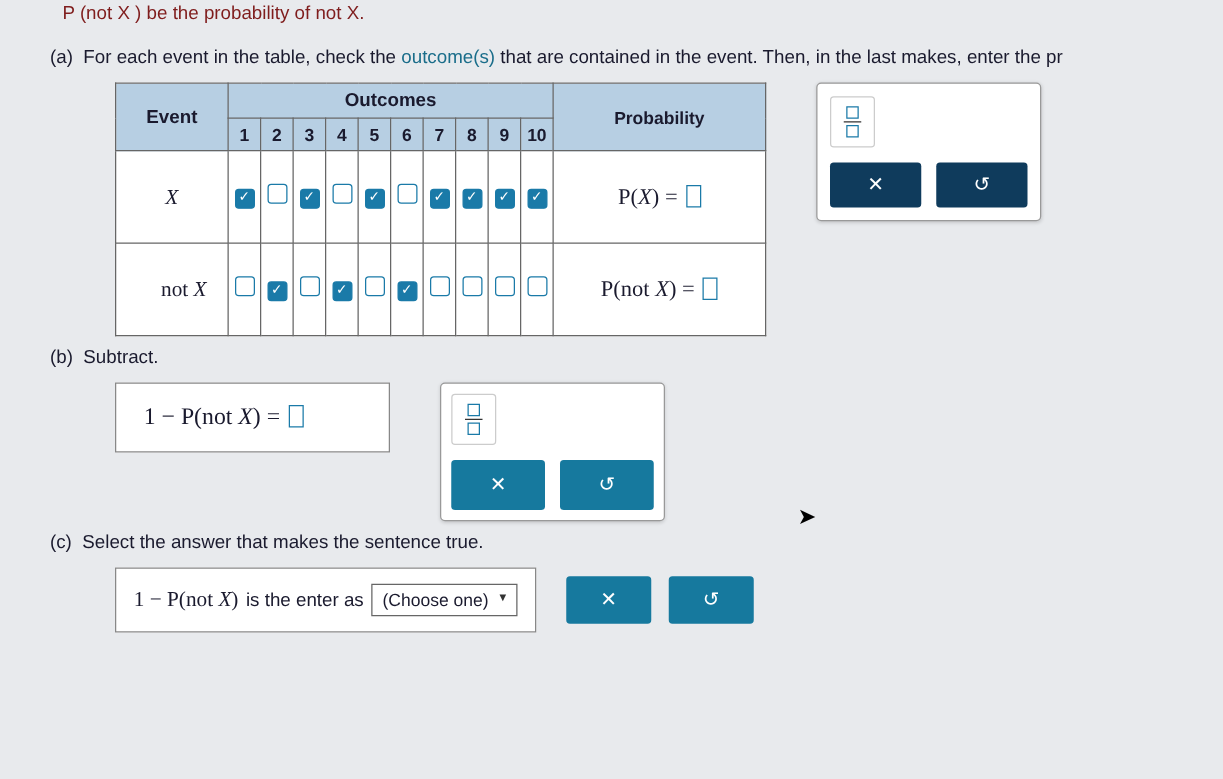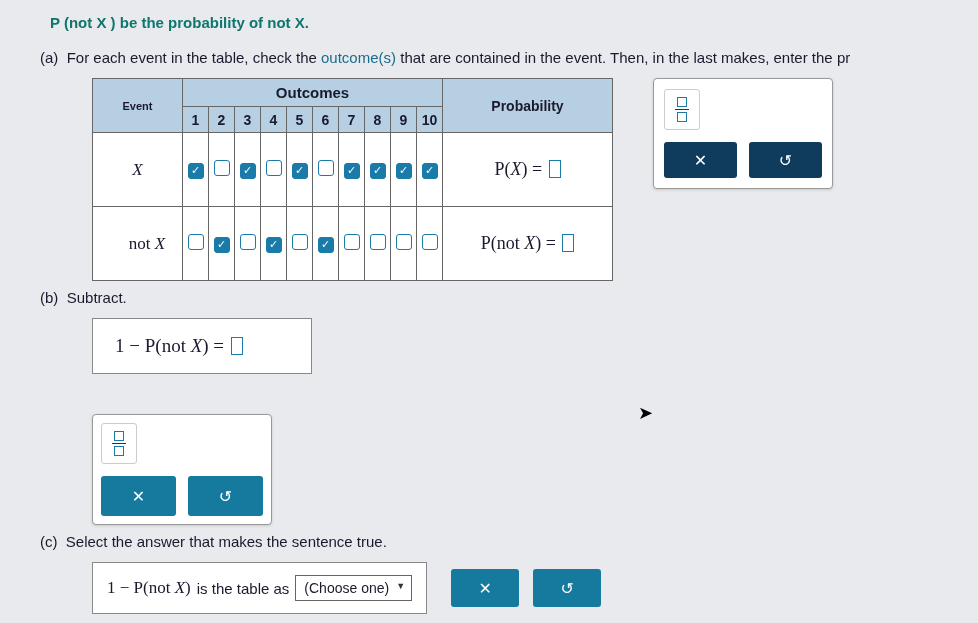--- a/index.html
+++ b/index.html
@@ -12,23 +12,22 @@
     width: 978px;
     height: 623px;
     overflow: hidden;
     position: relative;
   }
   .page {
     padding: 0 20px;
   }
   .top-text {
     font-size: 15px;
-    color: #0f766e;
-    padding: 14px 0 10px 30px;
-    font-weight: bold;
+    color: #7f1d1d;
+    padding: 2px 0 10px 30px;
   }
   .part-text {
     font-size: 15px;
     margin: 8px 0 12px 20px;
   }
   .underlined {
     color: #1a6d8a;
   }
   .part-a-area {
     display: flex;
@@ -39,21 +38,21 @@
     margin-left: 72px;
     background: #fff;
   }
   table.outcomes th, table.outcomes td {
     border: 1px solid #666;
     text-align: center;
   }
   .event-header {
     background: #b7cfe3;
     font-weight: bold;
-    font-size: 11px;
+    font-size: 15px;
     width: 90px;
     height: 30px;
   }
   .outcomes-header {
     background: #b7cfe3;
     font-weight: bold;
     font-size: 15px;
     height: 28px;
   }
   .num-cell {
@@ -165,21 +164,20 @@
     display: flex;
     align-items: center;
     justify-content: center;
   }
   .part-b-area {
     display: flex;
     align-items: flex-start;
     margin-left: 72px;
     gap: 40px;
     margin-top: 6px;
-    flex-direction: column;
   }
   .eq-box {
     border: 1px solid #888;
     background: #fff;
     padding: 16px 22px;
     font-family: 'Times New Roman', serif;
     font-size: 19px;
     min-width: 220px;
   }
   .toolbox-b {
@@ -354,21 +352,21 @@
   <div class="part-text">
     <span>(c)</span>&nbsp;
     <span>Select the answer that makes the sentence true.</span>
   </div>
 
   <div class="part-c-area">
     <div class="sentence-box">
       <span>
         <span>1 − P</span>(<span>not </span><span style="font-style:italic">X</span>)
       </span>
-      <span style="font-family:Arial;font-size:15px"> is the table as </span>
+      <span style="font-family:Arial;font-size:15px"> is the enter as </span>
       <span class="select">(Choose one)</span>
     </div>
     <div class="btn-row-c">
       <button class="action-btn">
           <span>✕</span>
         </button>
       <button class="action-btn">
           <span>↺</span>
         </button>
     </div>

